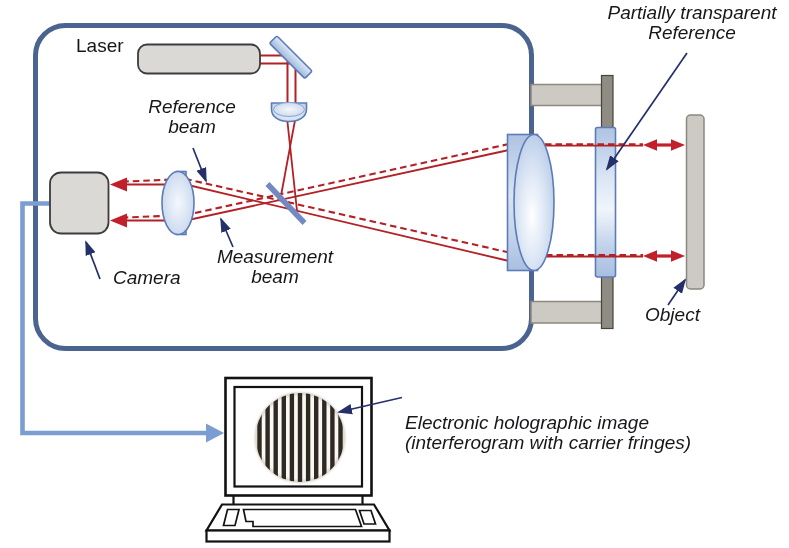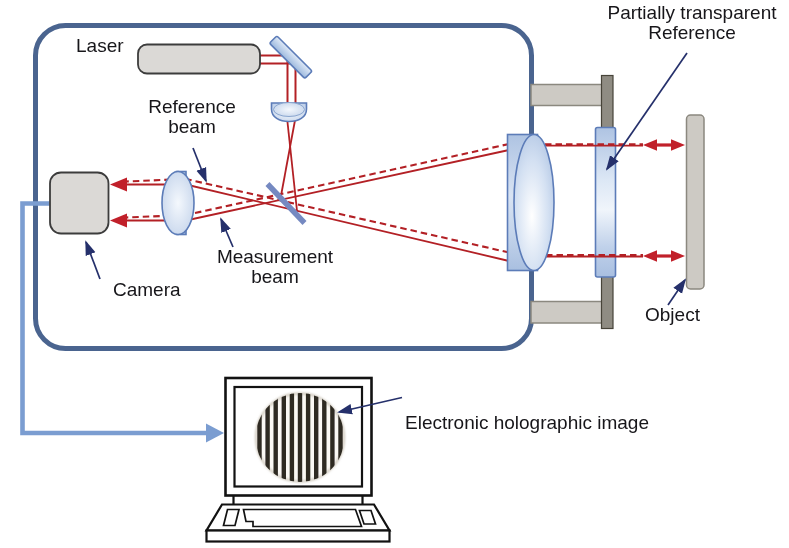--- a/index.html
+++ b/index.html
@@ -1,21 +1,21 @@
 <!DOCTYPE html>
 <html style="--enclosure_blue: #4a648f; --cable_blue: #7b9dd1; --beam_red: #b32025; --arrow_red: #c1202a; --pointer_navy: #25306b; --optic_stroke: #5c7cb8; --beamsplitter_blue: #7589c1; --device_fill: #dbd9d6; --device_stroke: #3c3c3c; --mount_fill: #cdcac4; --mount_stroke: #8b887f; --post_fill: #8f8c83; --post_stroke: #474439; --text_color: #17161a;"><head>
 <meta charset="utf-8">
 <style>
   html,body{margin:0;padding:0;background:#ffffff;}
   #stage{position:relative;width:789px;height:548px;background:#ffffff;overflow:hidden;
          font-family:"Liberation Sans", sans-serif;color:var(--text_color,#17161a);}
   #stage svg{position:absolute;left:0;top:0;}
   .lbl{position:absolute;font-size:19px;line-height:20px;white-space:nowrap;}
   .lbl.center{text-align:center;white-space:normal;}
-  .lbl span{display:block;}
+  .lbl span{display:block;font-style:italic;}
   
   .enclosure{stroke:var(--enclosure_blue,#4a648f);stroke-width:5;fill:none;}
   .cable{stroke:var(--cable_blue,#7b9dd1);stroke-width:4.6;fill:none;}
   .bluehead{fill:var(--cable_blue,#7b9dd1);}
   .beam-solid{stroke:var(--beam_red,#b32025);stroke-width:1.8;fill:none;}
   .beam-solid2{stroke:var(--beam_red,#b32025);stroke-width:2;fill:none;}
   .beam-dashed{stroke:var(--beam_red,#b32025);stroke-width:2.1;stroke-dasharray:6.5 4;fill:none;}
   .beam-bold{stroke:var(--arrow_red,#c1202a);stroke-width:3.2;fill:none;}
   .redhead{fill:var(--arrow_red,#c1202a);}
   .pointer{stroke:var(--pointer_navy,#25306b);stroke-width:1.7;fill:none;}
@@ -192,25 +192,26 @@
 <div class="lbl center" style="left:128px;top:97px;width:128px;">
   <span>Reference</span>
   <span>beam</span>
 </div>
 
 <div class="lbl center" style="left:197px;top:247px;width:156px;">
   <span>Measurement</span>
   <span>beam</span>
 </div>
 
-<div class="lbl" style="left:113px;top:280px;">Camera</div>
+<div class="lbl" style="left:113px;top:268px;font-style:italic;">Camera</div>
 
 <div class="lbl center" style="left:598px;top:3px;width:188px;">
   <span>Partially transparent</span>
   <span>Reference</span>
 </div>
 
-<div class="lbl" style="left:645px;top:305px;">Object</div>
+<div class="lbl" style="left:645px;top:305px;font-style:italic;">Object</div>
 
 <div class="lbl" style="left:405px;top:373px;line-height:19.5px;margin-top:40px;">
   <span>Electronic holographic image</span>
+  <span>(interferogram with carrier fringes)</span>
 </div>
 </div>
 
 </body></html>

